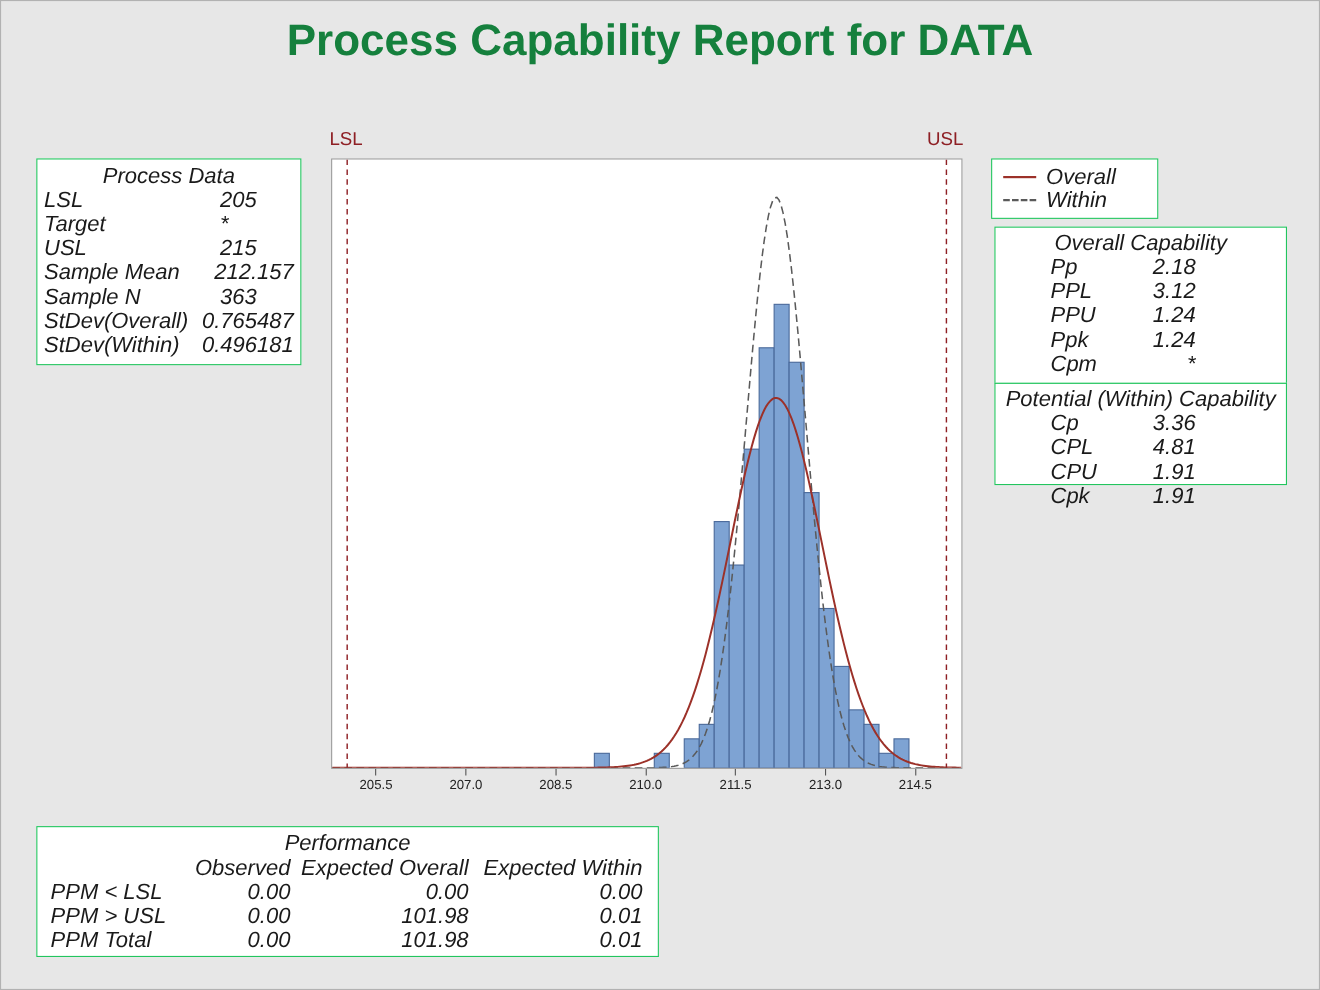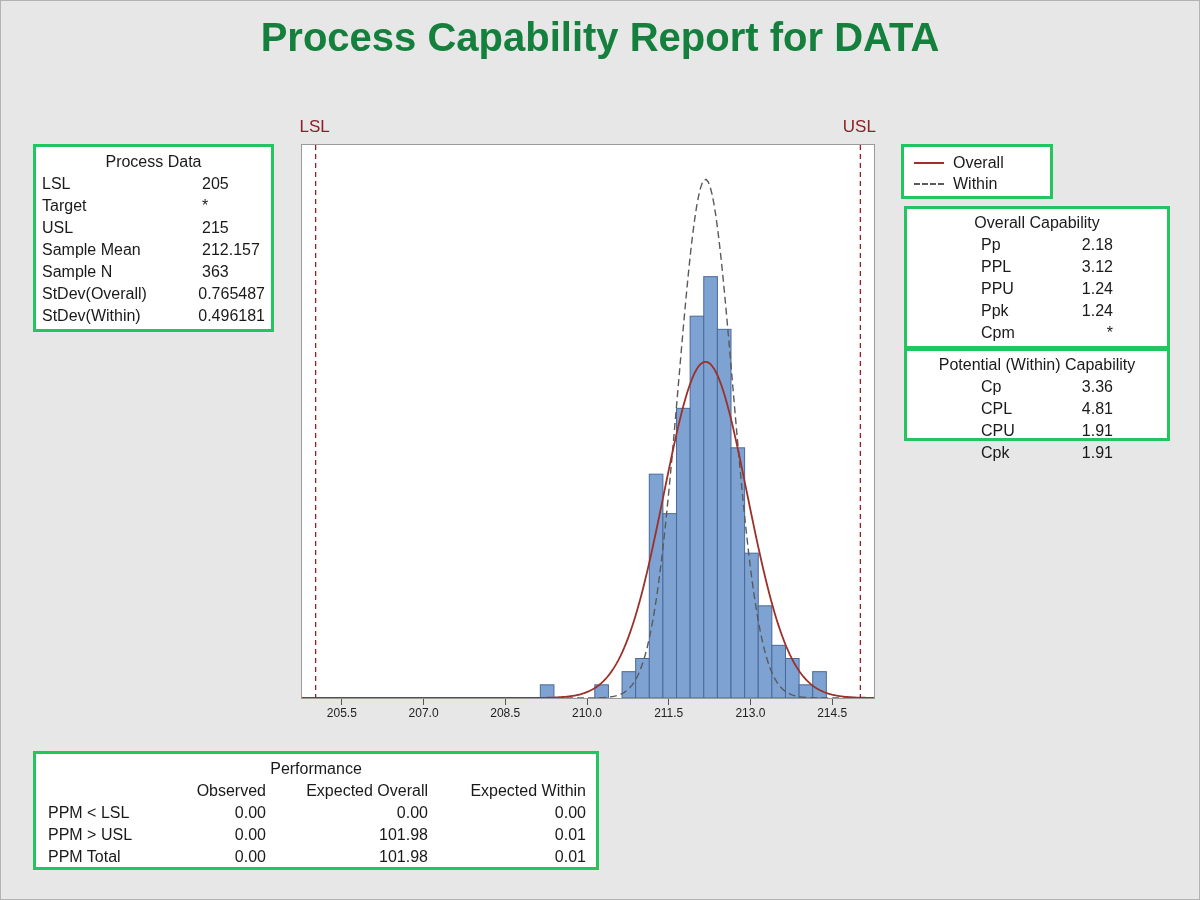--- a/index.html
+++ b/index.html
@@ -6,22 +6,22 @@
   .canvas {
     position:relative; width:1200px; height:900px;
     background:#e7e7e7; border:1px solid #b2b2b2; box-sizing:border-box;
     font-family:"Liberation Sans", sans-serif; color:#1a1a1a; overflow:hidden;
   }
   .title {
     position:absolute; left:0; top:14px; width:100%;
     text-align:center; font-size:40px; font-weight:bold; color:#15803d;
   }
   .panel {
-    position:absolute; background:#ffffff; border:3px solid #22c55e;
-    box-sizing:border-box; font-size:16px; line-height:22px;
+    position:absolute; background:#ffffff; border:1px solid #22c55e;
+    box-sizing:border-box; font-size:20px; line-height:22px;font-style:italic;
   }
   .panel-title { text-align:center; }
 
   #process-data { left:32px; top:143px; width:241px; height:188px; padding:4px 6px; }
   .pd-row { display:flex; }
   .pd-label { width:160px; }
   .pd-value { flex:1; }
 
   #plot {
     position:absolute; left:300px; top:143px; width:574px; height:555px;
@@ -39,21 +39,21 @@
   .tick-label { position:absolute; top:7px; transform:translateX(-50%); font-size:12px; color:#222222; }
 
   #legend { left:900px; top:143px; width:152px; height:55px; padding:5px 10px; }
   .legend-row { display:flex; align-items:center; height:21px; }
   .legend-line { width:30px; margin-right:9px; height:0; }
   .legend-line.solid  { border-top:2px solid #9c3129; }
   .legend-line.dashed { border-top:2px dashed #5a5a5a; }
 
   #overall-cap { left:903px; top:205px; width:266px; height:143px; padding:3px 0; }
   #within-cap  { left:903px; top:347px; width:266px; height:93px; padding:3px 0; }
-  .cap-row { display:flex; padding-left:74px;align-items:flex-end; }
+  .cap-row { display:flex; padding-left:50px;align-items:flex-end; }
   .cap-label { width:62px; }
   .cap-value { width:70px; text-align:right; }
 
   #performance { left:32px; top:750px; width:566px; height:119px; padding:4px 12px; }
   .perf-grid { display:grid; grid-template-columns:118px 100px 162px 158px; }
   .r { text-align:right; }
 </style>
 </head>
 <body>
 

